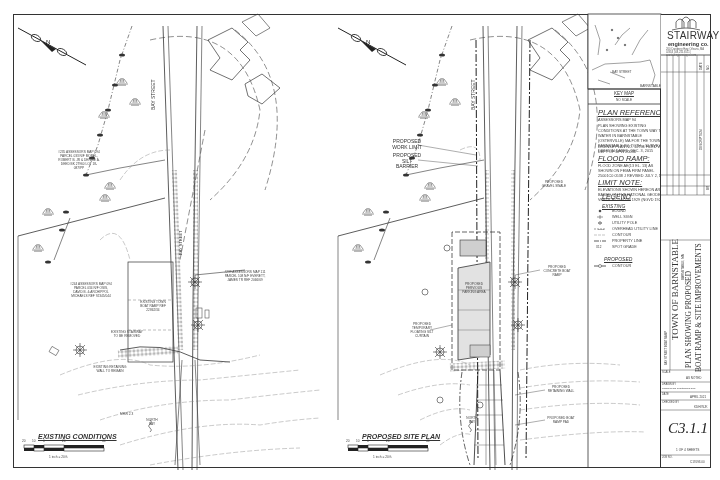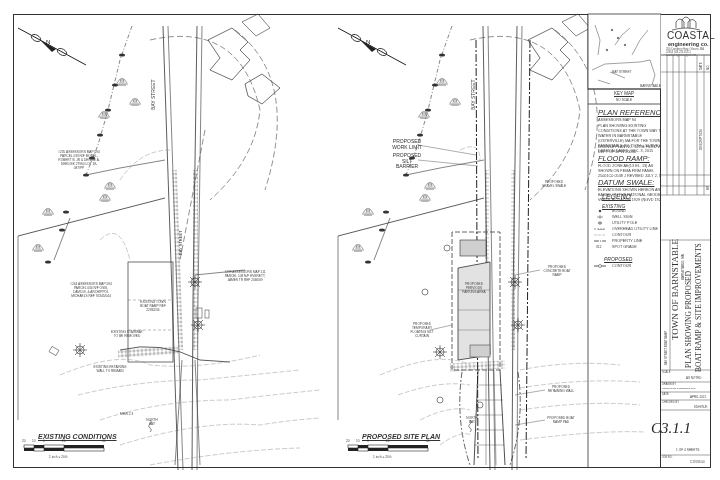--- a/index.html
+++ b/index.html
@@ -329,21 +329,21 @@
 <div class="small" style="left:616px;top:98px;">NO SCALE</div>
 
 <div class="legend-h" style="left:598px;top:108px;">PLAN REFERENCES:</div>
 <div class="legend-body" style="left:598px;top:118px;">ASSESSORS MAP 94</div>
 <div class="legend-body" style="left:598px;top:124px;">PLAN SHOWING EXISTING CONDITIONS AT THE TOWN WAY TO WATER IN BARNSTABLE (OSTERVILLE) MA FOR THE TOWN OF BARNSTABLE BY: TOTH + SURVEY DIVISION DATED: DEC. 3, 2015</div>
 <div class="legend-body" style="left:598px;top:145px;">LICENSE PLAN NO. 10736 FILED WITH DEPT OF DPW 20036</div>
 
 <div class="legend-h" style="left:598px;top:154px;">FLOOD RAMP:</div>
 <div class="legend-body" style="left:598px;top:164px;">FLOOD ZONE AE(13 EL. 13) AS SHOWN ON FEMA FIRM PANEL 25001C0 0538 J REVISED JULY 2, 1992</div>
 
-<div class="legend-h" style="left:598px;top:178px;">DATUM SWALE:</div>
+<div class="legend-h" style="left:598px;top:178px;">LIMIT NOTE:</div>
 <div class="legend-body" style="left:598px;top:188px;">ELEVATIONS SHOWN HEREON ARE BASED ON THE NATIONAL GEODETIC VERTICAL DATUM 1929 (NGVD 1929)</div>
 
 <div class="legend-h" style="left:602px;top:193px;font-size:7px;">LEGEND</div>
 <div class="legend-h" style="left:602px;top:203px;font-size:5px;">EXISTING</div>
 <div class="legend-row" style="left:612px;top:209px;">BOUND</div>
 <div class="legend-row" style="left:612px;top:215px;">WELL SIGN</div>
 <div class="legend-row" style="left:612px;top:221px;">UTILITY POLE</div>
 <div class="legend-row" style="left:612px;top:227px;">OVERHEAD UTILITY LINE</div>
 <div class="legend-row" style="left:612px;top:233px;">CONTOUR</div>
 <div class="legend-row" style="left:612px;top:239px;">PROPERTY LINE</div>
@@ -378,21 +378,21 @@
   </g>
 
   <g stroke="#333" stroke-width="0.7" fill="none">
     <path d="M676,28 L676,22 Q680,16 684,22 L684,28"></path>
     <path d="M682,28 L682,20 Q686,14 690,20 L690,28"></path>
     <path d="M688,28 L688,22 Q692,17 696,22 L696,28"></path>
     <path d="M672,30 Q686,26 700,30"></path>
   </g>
 </svg>
 
-<div class="logo-name" style="left:667px;top:30px;">COASTAL</div>
+<div class="logo-name" style="left:667px;top:30px;">STAIRWAY</div>
 <div class="logo-sub" style="left:668px;top:41px;">engineering co.</div>
 <div class="logo-addr" style="left:666px;top:48px;width:44px;white-space:normal;">260 Cranberry Hwy, Orleans, MA 02653 508.255.6511 | coastalengineeringco.com</div>
 
 <div class="rot" style="left:699px;top:70px;font-size:3px;font-family:'Liberation Sans',sans-serif;">DATE</div>
 <div class="rot" style="left:706px;top:70px;font-size:3px;font-family:'Liberation Sans',sans-serif;">NO.</div>
 <div class="rot" style="left:699px;top:150px;font-size:3px;font-family:'Liberation Sans',sans-serif;">DESCRIPTION</div>
 <div class="rot" style="left:706px;top:190px;font-size:3px;font-family:'Liberation Sans',sans-serif;">BY</div>
 
 <div class="rot" style="left:664px;top:365px;font-size:2.8px;font-family:'Liberation Sans',sans-serif;">BAY STREET BOAT RAMP</div>
 <div class="rot" style="left:670px;top:340px;font-size:9px;">TOWN OF BARNSTABLE</div>
@@ -402,16 +402,16 @@
 
 <div class="small" style="left:662px;top:371px;font-size:2.6px;">SCALE</div>
 <div class="small" style="left:686px;top:376px;font-size:3px;">AS NOTED</div>
 <div class="small" style="left:662px;top:383px;font-size:2.6px;">DRAWN BY</div>
 <div class="small" style="left:662px;top:387px;font-size:2.4px;">CTB/DJC/CE Coastalofma.dwg</div>
 <div class="small" style="left:662px;top:393px;font-size:2.6px;">DATE</div>
 <div class="small" style="left:690px;top:395px;font-size:3px;">APRIL 2021</div>
 <div class="small" style="left:662px;top:401px;font-size:2.6px;">CHECKED BY</div>
 <div class="small" style="left:694px;top:405px;font-size:3px;">KDH/WJK</div>
 
-<div class="sheetno" style="left:651px;top:420px;">C3.1.1</div>
+<div class="sheetno" style="left:668px;top:420px;">C3.1.1</div>
 <div class="small" style="left:676px;top:448px;">1 OF 4 SHEETS</div>
 <div class="small" style="left:662px;top:456px;font-size:2.6px;">JOB NO.</div>
 <div class="small" style="left:690px;top:460px;font-size:3px;">C17093.00</div>
 
 </body></html>

